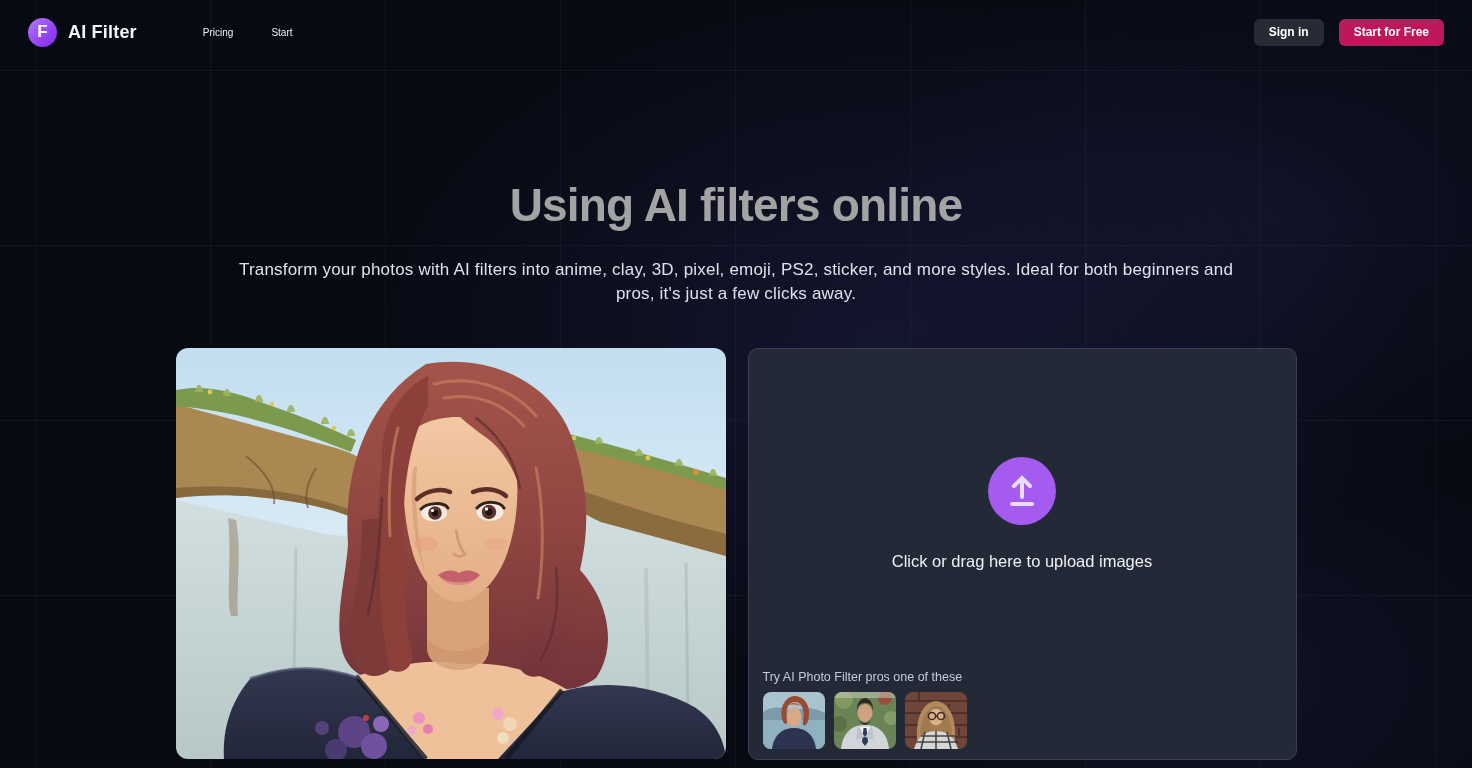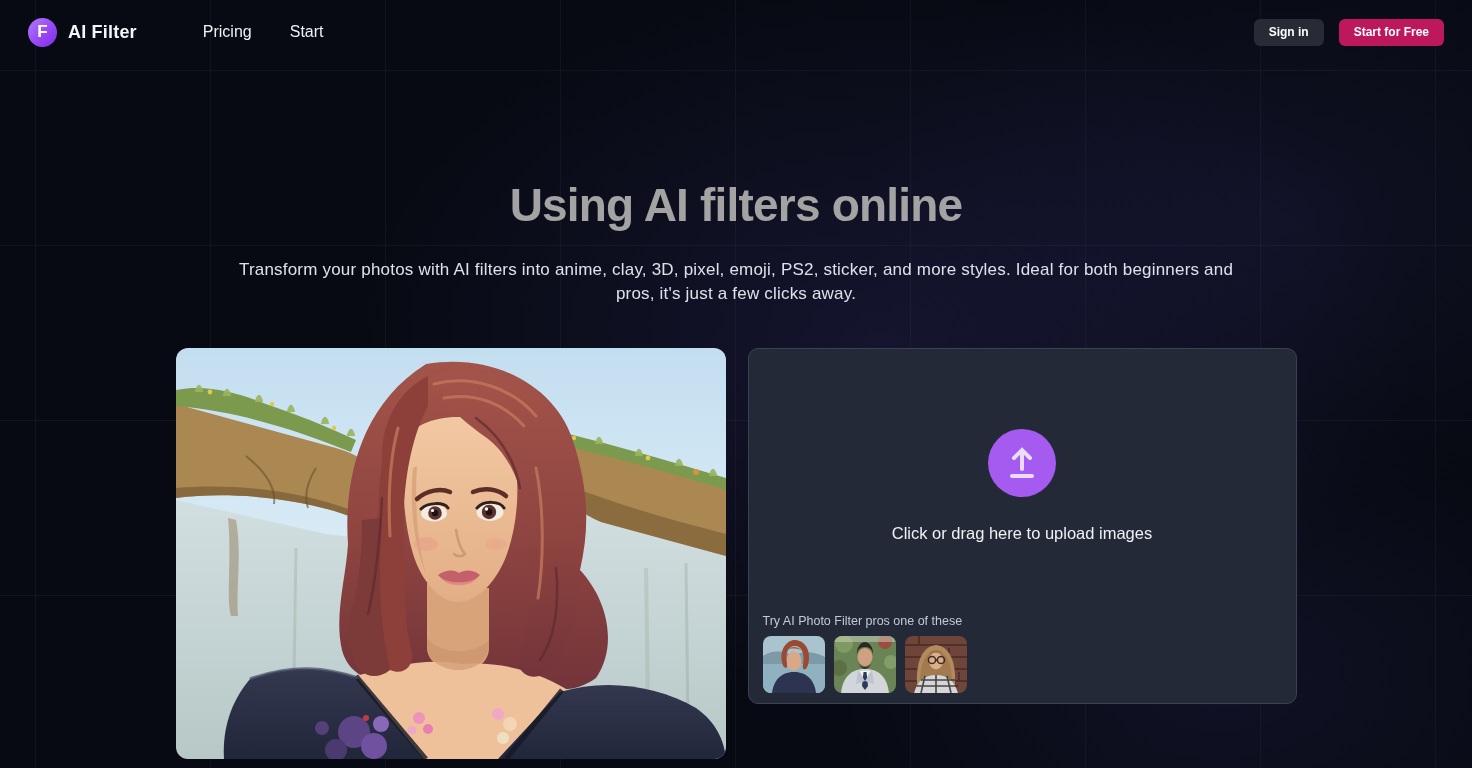--- a/index.html
+++ b/index.html
@@ -21,40 +21,40 @@
   
   .header { height:64px; display:flex; align-items:center; padding:0 28px; }
   .logo-circle {
     width:29px; height:29px; border-radius:50%;
     background:linear-gradient(135deg,#b07cf7 0%,#9747f5 55%,#7f2ee8 100%);
     display:flex; align-items:center; justify-content:center;
     font-weight:bold; font-size:17px; color:#ffffff;
   }
   .brand-name { font-size:18px; font-weight:bold; margin-left:11px; letter-spacing:0.2px; }
   .nav { display:flex; align-items:center; margin-left:66px; gap:38px; }
-  .nav-link { font-size:16px; color:#eef0f4; text-decoration:none; cursor:pointer; }
+  .nav-link { font-size:10px; color:#eef0f4; text-decoration:none; cursor:pointer; }
   .header-actions { margin-left:auto; display:flex; align-items:center; gap:15px;padding-left:20px; }
   .btn { border:none; border-radius:6px; font-family:inherit; cursor:pointer;
          font-size:12px; font-weight:bold; color:#ffffff; padding:0 15px; height:27px; }
   .btn-signin { background:#262b36; }
   .btn-start  { background:#be185d; }
   
   .hero { text-align:center; margin-top:114px; }
   .hero-title { font-size:46px; font-weight:800; letter-spacing:-0.8px; color:#a3a3a3; }
   .hero-sub {
     margin:26px auto 0; max-width:1000px; font-size:17px; line-height:24px;
     color:#dde1e9; letter-spacing:0.2px; font-weight:400;
   }
   
   .content-row { display:flex; justify-content:center; gap:22px; margin-top:42px; }
   .preview-card { width:550px; height:411px; border-radius:12px; overflow:hidden;
                   background:#10141d; flex:0 0 auto; }
   .preview-card svg { display:block; }
   .upload-panel {
-    width:549px; height:356px; border-radius:10px; background:#232936;
+    width:549px; height:412px; border-radius:10px; background:#232936;
     border:1px solid #3a4152; display:flex; flex-direction:column; flex:0 0 auto;
   }
   .upload-zone { flex:1 1 auto; display:flex; flex-direction:column; align-items:center;
                  justify-content:center; cursor:pointer; padding-top:8px; }
   .upload-circle {
     width:68px; height:68px; border-radius:50%; background:#a55bef;
     display:flex; align-items:center; justify-content:center;
   }
   .upload-cta { margin-top:27px; font-size:16.5px; color:#eef1f6; }
   .samples { padding:0 14px 10px; }

